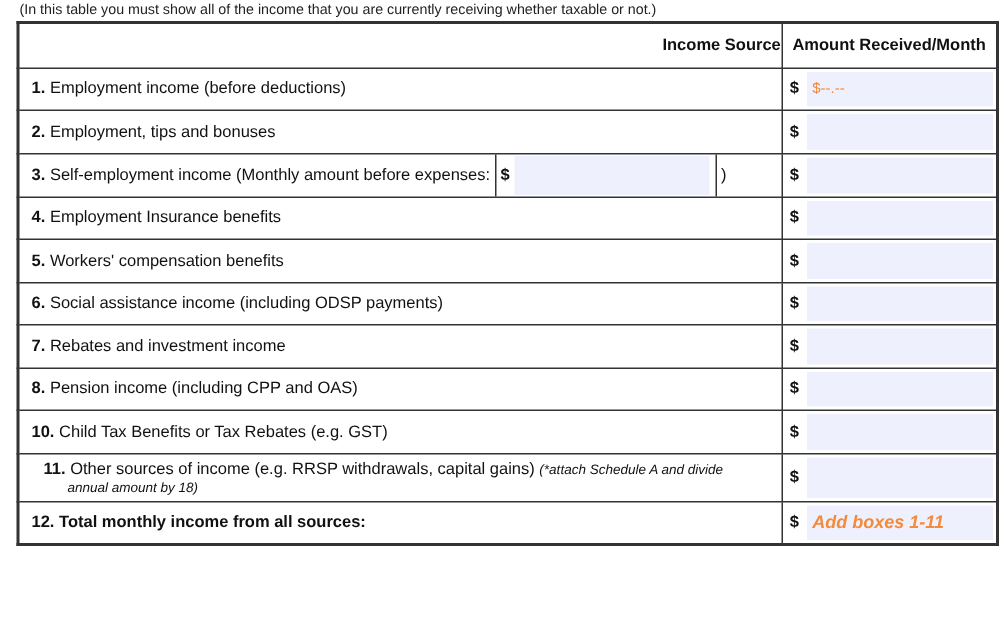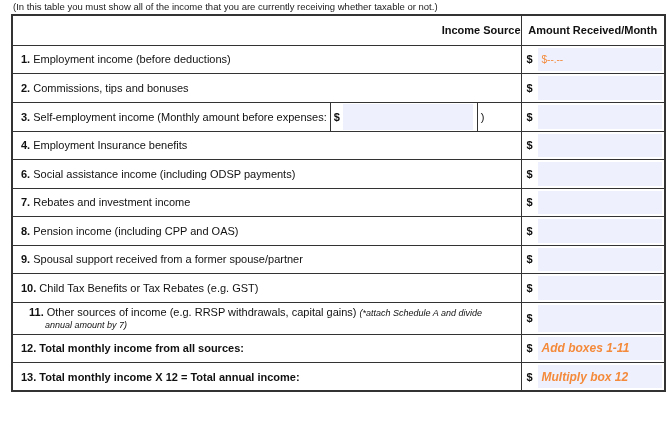--- a/index.html
+++ b/index.html
@@ -76,21 +76,21 @@
     </td>
     <td class="amt">
       <span class="dollar">$</span>
       <div class="amt-field small">$--.--</div>
     </td>
   </tr>
 
   <tr>
     <td class="src">
       <span class="num">2.</span>
-      <span>Commissions, tips and bonuses</span>
+      <span>Employment, tips and bonuses</span>
     </td>
     <td class="amt">
       <span class="dollar">$</span>
       <div class="amt-field"></div>
     </td>
   </tr>
 
   <tr>
     <td class="src">
       <div class="se-wrap">
@@ -114,20 +114,30 @@
     <td class="src">
       <span class="num">4.</span>
       <span>Employment Insurance benefits</span>
     </td>
     <td class="amt">
       <span class="dollar">$</span>
       <div class="amt-field"></div>
     </td>
   </tr>
 
+  <tr>
+    <td class="src">
+      <span class="num">5.</span>
+      <span>Workers' compensation benefits</span>
+    </td>
+    <td class="amt">
+      <span class="dollar">$</span>
+      <div class="amt-field"></div>
+    </td>
+  </tr>
 
   <tr>
     <td class="src">
       <span class="num">6.</span>
       <span>Social assistance income (including ODSP payments)</span>
     </td>
     <td class="amt">
       <span class="dollar">$</span>
       <div class="amt-field"></div>
     </td>
@@ -148,70 +158,50 @@
     <td class="src">
       <span class="num">8.</span>
       <span>Pension income (including CPP and OAS)</span>
     </td>
     <td class="amt">
       <span class="dollar">$</span>
       <div class="amt-field"></div>
     </td>
   </tr>
 
-  <tr>
-    <td class="src">
-      <span class="num">9.</span>
-      <span>Spousal support received from a former spouse/partner</span>
-    </td>
-    <td class="amt">
-      <span class="dollar">$</span>
-      <div class="amt-field"></div>
-    </td>
-  </tr>
 
   <tr>
     <td class="src">
       <span class="num">10.</span>
       <span>Child Tax Benefits or Tax Rebates (e.g. GST)</span>
     </td>
     <td class="amt">
       <span class="dollar">$</span>
       <div class="amt-field"></div>
     </td>
   </tr>
 
   <tr>
     <td class="src two-line">
       <span class="num">11.</span>
       <span>Other sources of income (e.g. RRSP withdrawals, capital gains)</span>
       <span class="ital">(*attach Schedule A and divide</span>
-      <span class="ital cont">annual amount by 7)</span>
+      <span class="ital cont">annual amount by 18)</span>
     </td>
     <td class="amt">
       <span class="dollar">$</span>
       <div class="amt-field"></div>
     </td>
   </tr>
 
   <tr>
     <td class="src bold">
       <span>12.</span>
       <span>Total monthly income from all sources:</span>
     </td>
     <td class="amt">
       <span class="dollar">$</span>
       <div class="amt-field">Add boxes 1-11</div>
     </td>
   </tr>
 
-  <tr>
-    <td class="src bold">
-      <span>13.</span>
-      <span>Total monthly income X 12 = Total annual income:</span>
-    </td>
-    <td class="amt">
-      <span class="dollar">$</span>
-      <div class="amt-field">Multiply box 12</div>
-    </td>
-  </tr>
 </tbody>
   </table>
 
 </body></html>

